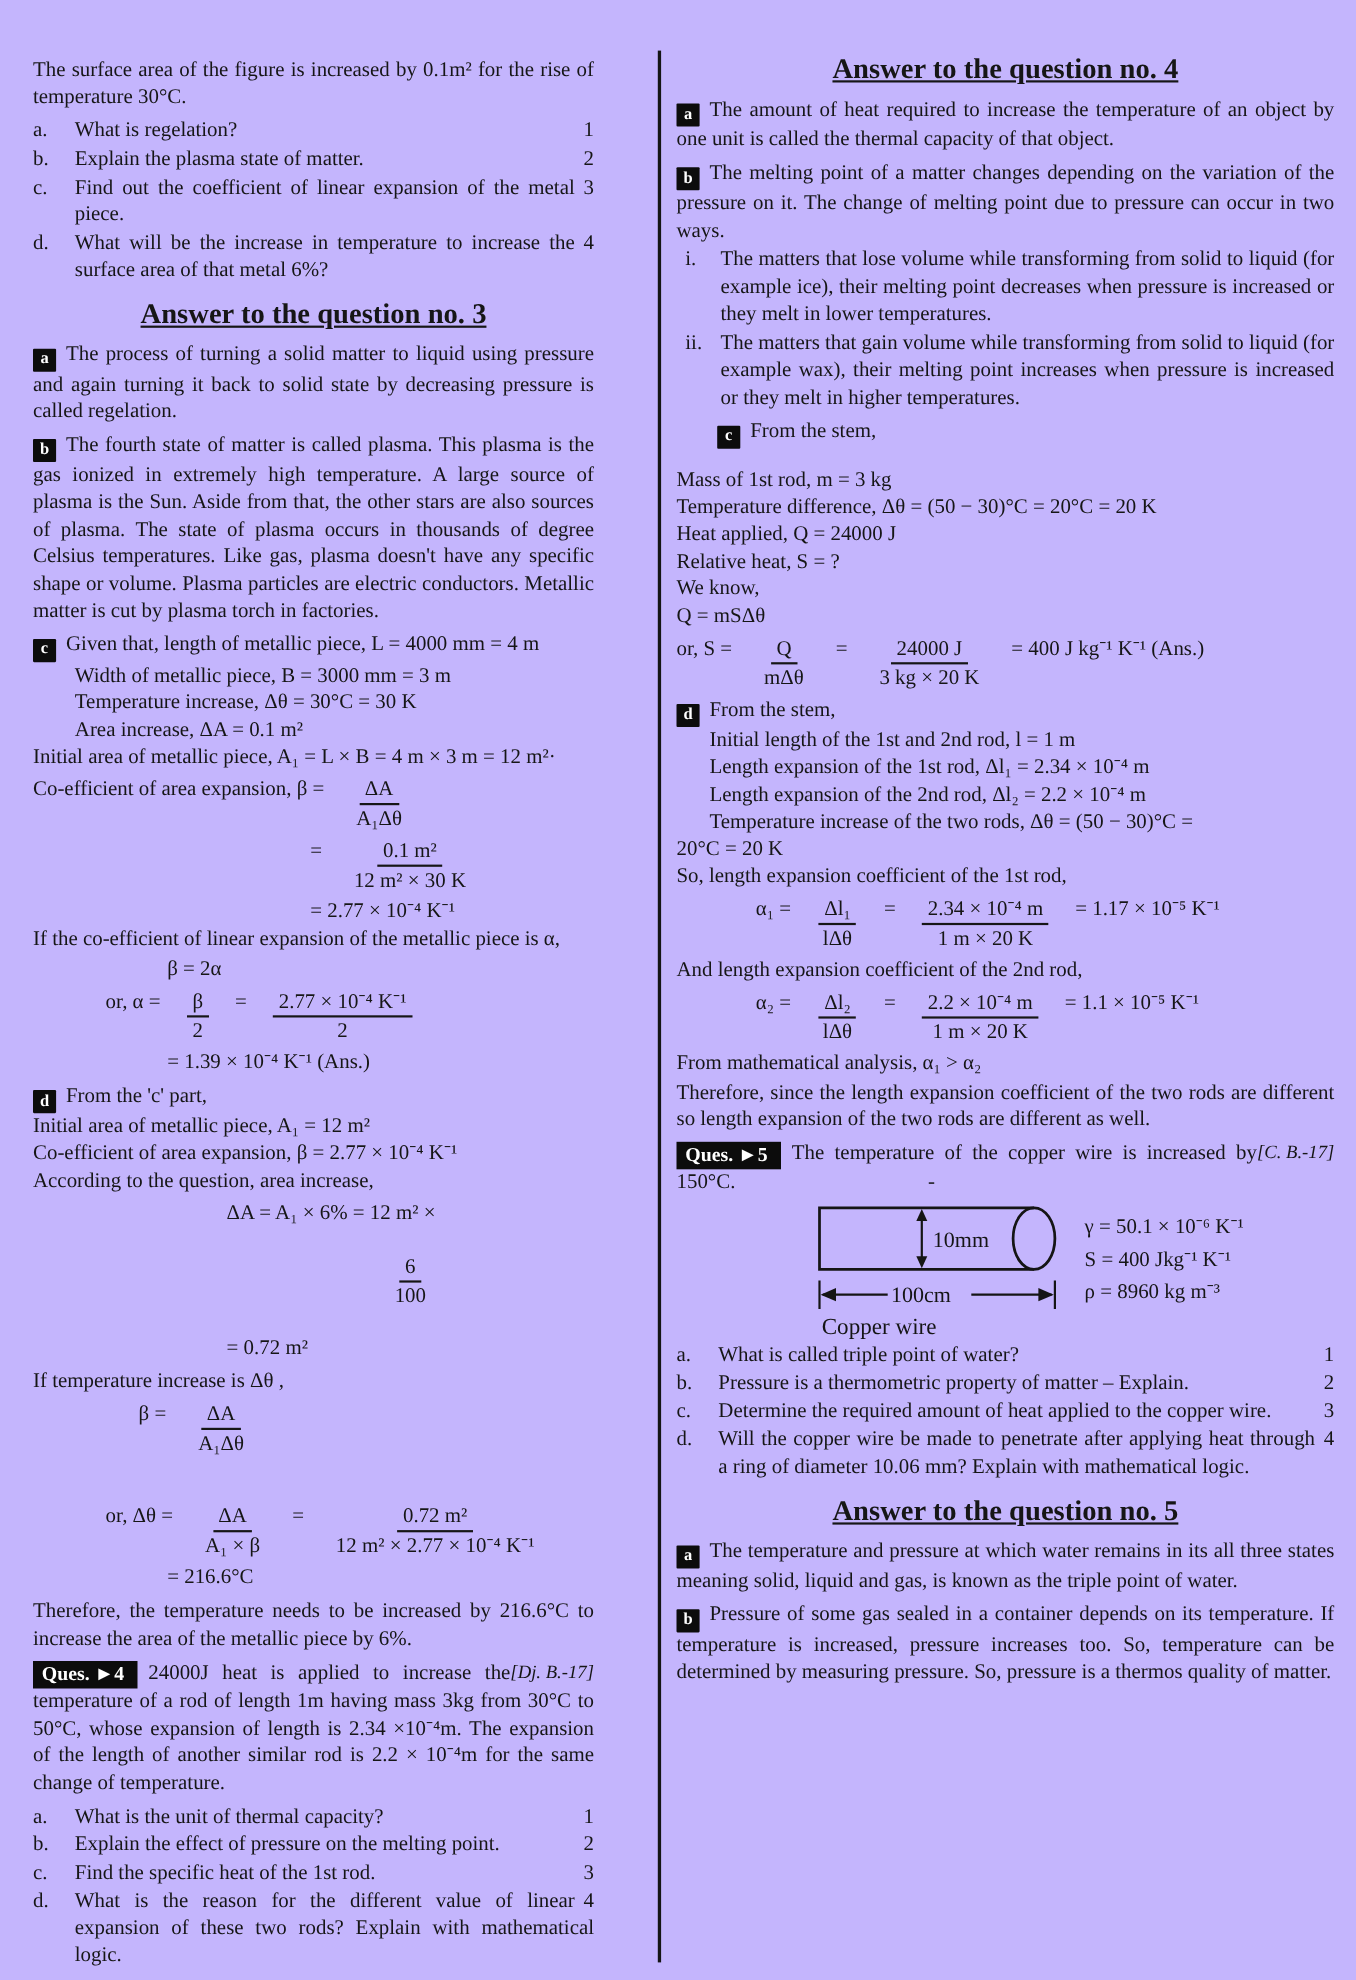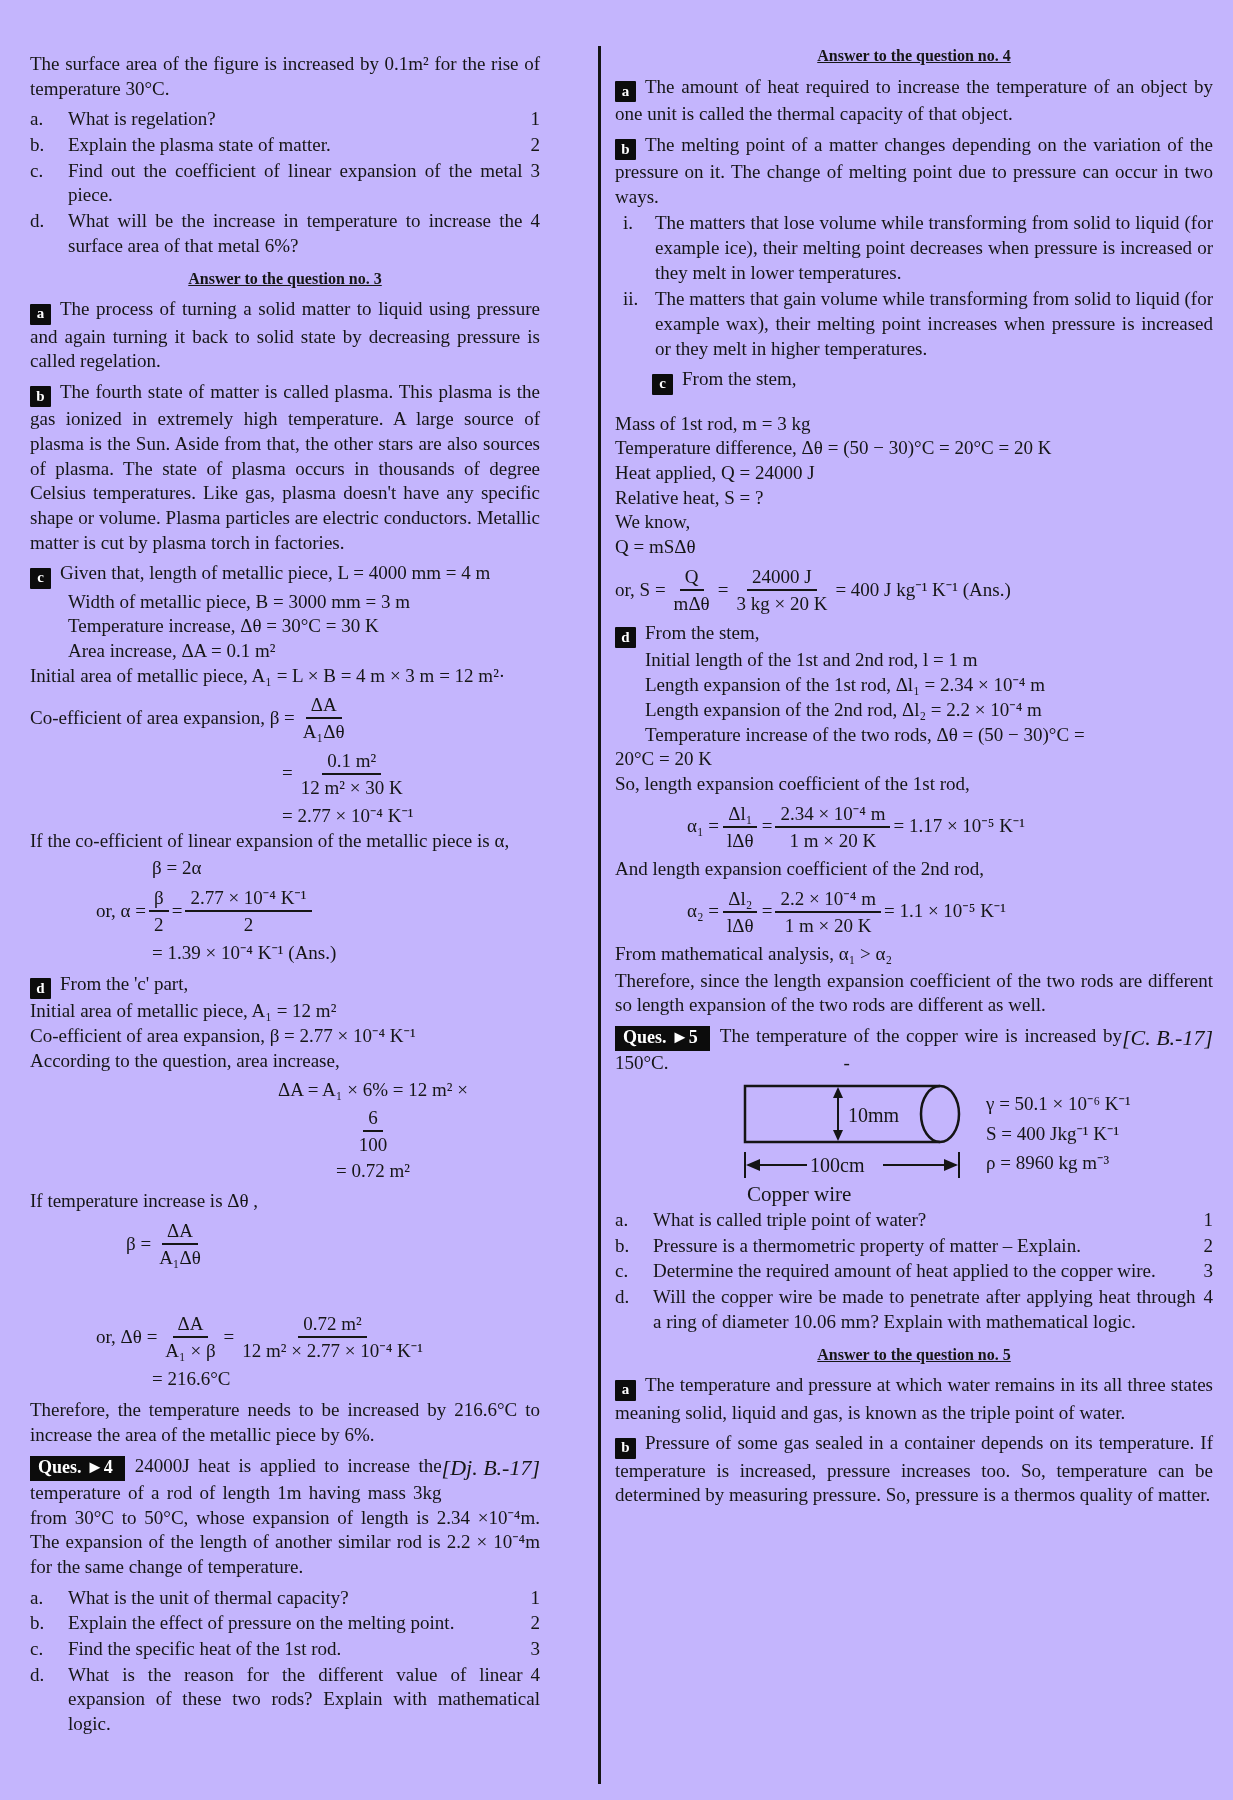--- a/index.html
+++ b/index.html
@@ -9,45 +9,45 @@
     font-family:"Liberation Serif", serif;
     font-size:19px;line-height:1.3;
     padding:46px 20px 16px 30px;overflow:hidden;
   }
   .cols{display:flex;height:100%;}
   .col-left{width:510px;flex:none;}
   .divider{width:3px;background:#151515;margin-left:58px;margin-right:14px;flex:none;}
   .col-right{flex:1;min-width:0;}
   p{margin:6px 0;text-align:justify;}
   .heading{
-    text-align:center;font-weight:bold;font-size:16px;
+    text-align:center;font-weight:bold;font-size:26px;
     text-decoration:underline;margin:10px 0 8px;
   }
   .badge{
     display:inline-flex;align-items:center;justify-content:center;
     width:21px;height:21px;background:#0c0c0c;color:#fff;
     font-weight:bold;font-size:15px;margin-right:9px;
     vertical-align:-3px;border-radius:1px;
   }
   .qbadge{
     display:inline-block;background:#0c0c0c;color:#fff;
     font-weight:bold;font-size:18px;padding:0 12px 2px 8px;
     margin-right:10px;vertical-align:-1px;
   }
   .qitem{display:flex;margin:1px 0;}
   .qlabel{width:38px;flex:none;}
   .qtext{flex:1;text-align:justify;}
   .marks{float:right;margin-left:8px;}
   .given{margin-left:38px;}
   .ind{margin-left:30px;}
-  .eq{display:flex;align-items:center;gap:3px;margin:5px 0;}
+  .eq{display:flex;gap:24px;margin:5px 0;}
   .frac{display:inline-flex;flex-direction:column;align-items:center;line-height:1.22;}
   .frac .num{border-bottom:2px solid #161616;padding:0 5px 1px;}
   .frac .den{padding:1px 5px 0;}
-  .cite{float:right;font-style:italic;font-size:22px;}
+  .cite{float:right;font-style:italic;font-size:17px;}
   .q5dash{margin-left:175px;}
   .diagram-row{display:flex;margin:6px 0 2px 120px;}
   .props{margin-left:16px;padding-top:10px;white-space:nowrap;}
   .props div{margin-bottom:5px;}
   svg text{font-family:"Liberation Serif", serif;fill:#151515;}
   .blist{display:flex;margin:2px 0 2px 8px;}
   .blabel{width:32px;flex:none;}
   .btext{flex:1;text-align:justify;}
 </style>
 </head>

